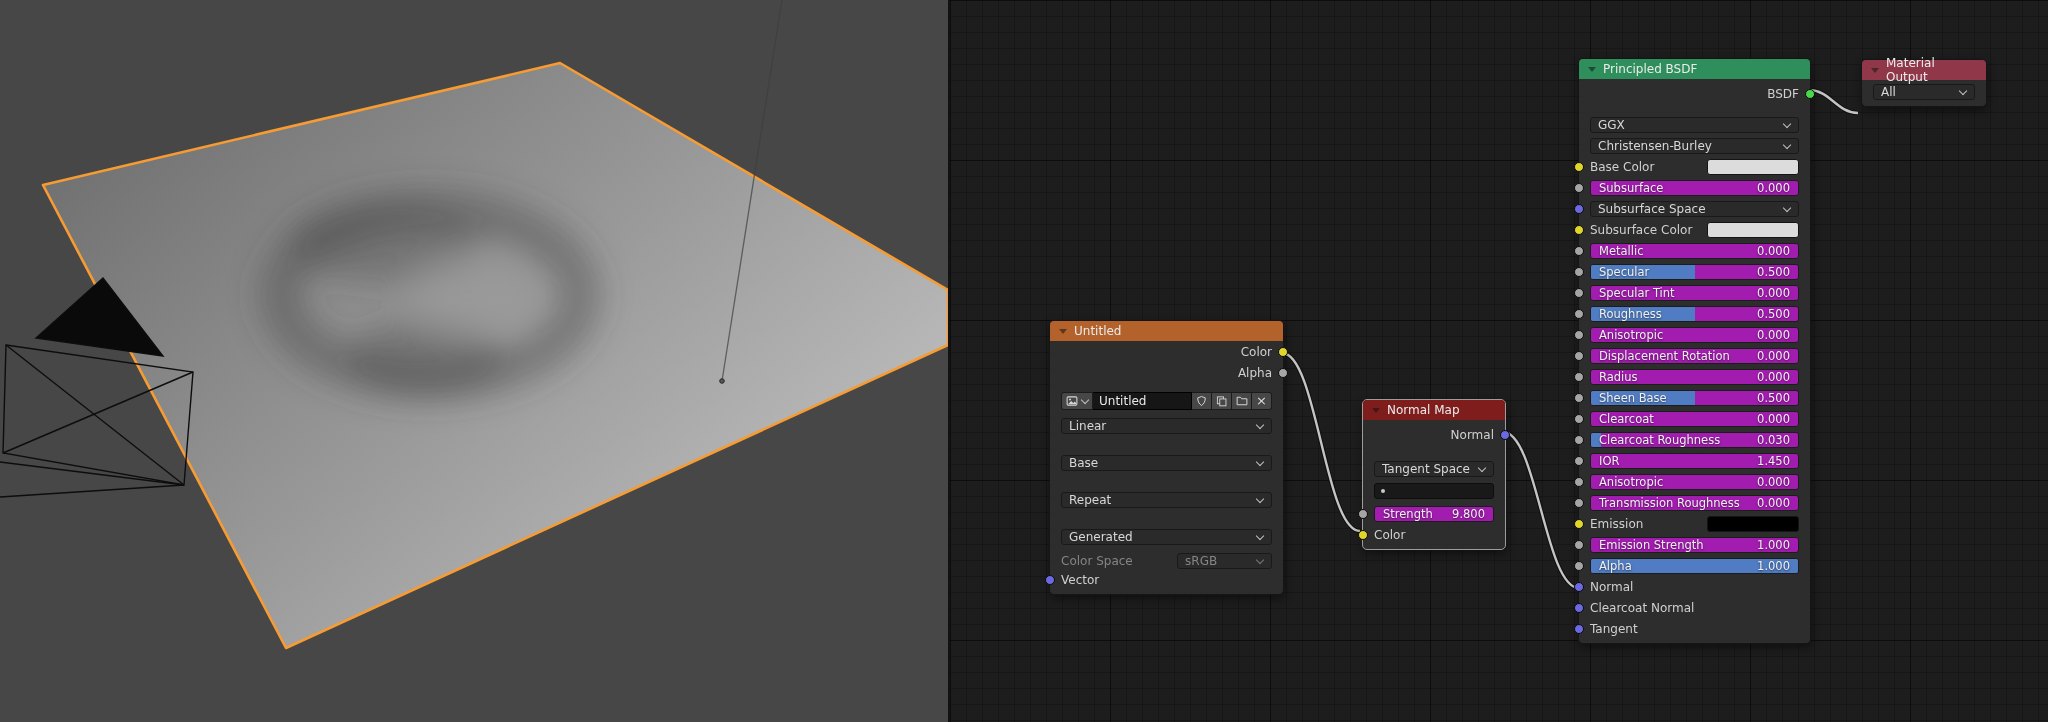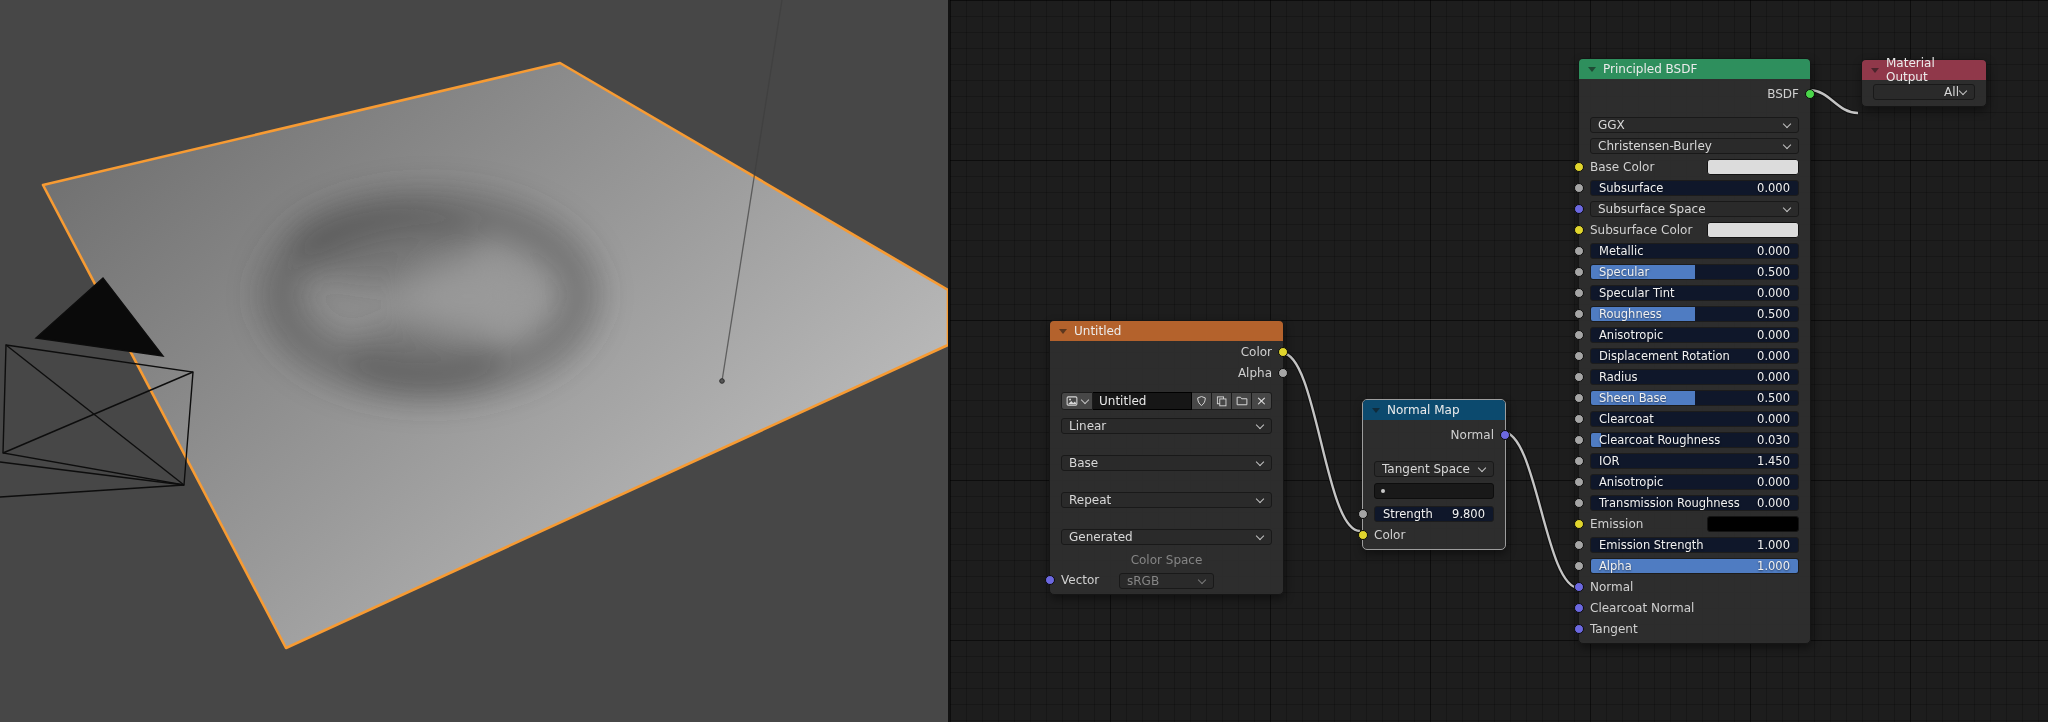--- a/index.html
+++ b/index.html
@@ -39,39 +39,39 @@
 
   .widget{flex:1;height:16px;border-radius:3px;box-sizing:border-box;}
   .dropdown{display:flex;align-items:center;background:#2a2a2a;border:1px solid #191919;
             padding:0 7px;color:#d8d8d8;min-width:0;}
   .dropdown .lbl{flex:1;white-space:nowrap;overflow:hidden;}
   .chev{width:8px;height:8px;position:relative;flex:none;}
   .chev::after{content:"";position:absolute;left:1px;top:0;width:5px;height:5px;
                border-right:1.4px solid #c2c2c2;border-bottom:1.4px solid #c2c2c2;transform:rotate(45deg);}
   .chev.dim-c::after{border-color:#7a7a7a;}
   .slider{position:relative;display:flex;align-items:center;justify-content:space-between;
-          background:#0f172a;border:1px solid #1c1c1c;overflow:hidden;padding:0 8px;color:#f1f1f1;}
+          background:#a21caf;border:1px solid #1c1c1c;overflow:hidden;padding:0 8px;color:#f1f1f1;}
   .slider .fill{position:absolute;left:0;top:0;bottom:0;background:#4f7cc2;}
   .slider span{position:relative;z-index:1;font-size:11.5px;text-shadow:0 1px 2px rgba(0,0,0,.55);white-space:nowrap;}
   .swatch{width:44%;height:16px;border-radius:3px;border:1px solid #141414;box-sizing:border-box;flex:none;margin-left:auto;}
   .spacer8{height:8px;} .spacer10{height:10px;} .spacer16{height:16px;} .spacer4{height:4px;}
 
   
   .db-row{display:flex;align-items:center;height:19px;margin:0 11px;}
   .db-btn{height:18px;background:#474747;border:1px solid #1b1b1b;border-left:none;
           display:flex;align-items:center;justify-content:center;color:#dcdcdc;box-sizing:border-box;}
   .db-browse{width:32px;border-left:1px solid #1b1b1b;border-radius:3px 0 0 3px;gap:3px;}
   .db-name{flex:1;background:#161616;border:1px solid #000;border-left:none;height:18px;
            display:flex;align-items:center;padding:0 6px;color:#e8e8e8;box-sizing:border-box;}
   .db-sq{width:20px;} .db-last{border-radius:0 3px 3px 0;}
   .dd-col{display:flex;flex-direction:column;gap:21px;margin:0 11px;}
   .uv-field{height:16px;margin:0 11px;background:#191919;border:1px solid #0d0d0d;border-radius:3px;
             display:flex;align-items:center;padding:0 6px;box-sizing:border-box;}
   .uv-dot{width:4px;height:4px;border-radius:50%;background:#e6e6e6;opacity:.85;}
-  .cs-row{display:flex;align-items:center;height:16px;margin:0 11px;gap:6px;flex-direction:column;}
+  .cs-row{display:flex;align-items:center;height:16px;margin:0 11px;gap:6px;}
   .cs-row .dropdown{flex:none;width:45%;height:16px;}
   .icon-svg{display:block;}
 </style>
 </head>
 <body>
 
 <div id="stage">
 
   <div id="viewport">
     <svg width="948" height="722" viewBox="0 0 948 722">
@@ -209,21 +209,21 @@
     <div id="image-inputs">
         <div class="row">
           <span class="socket in" style="background: rgb(108, 104, 224);"></span>
           <span class="row-label">Vector</span>
         </div>
       </div>
     <div class="spacer4"></div>
   </div>
 
   <div class="node active" id="node-normalmap" style="left:1362px;top:399px;width:142px;">
-    <div class="node-header" id="normalmap-header" style="background: #0c4a6e;">
+    <div class="node-header" id="normalmap-header" style="background: #7f1d1d;">
       <span class="tri"></span>
       <span>Normal Map</span>
     </div>
     <div class="spacer4"></div>
     <div class="row out">
       <span class="row-label">Normal</span>
       <span class="socket outp" id="nm-out-socket" style="background: rgb(108, 104, 224);"></span>
     </div>
     <div class="spacer16"></div>
     <div style="margin:0 11px;">
@@ -441,21 +441,21 @@
     <div class="spacer4"></div>
   </div>
 
   <div class="node" id="node-output" style="left:1861px;top:59px;width:124px;">
     <div class="node-header" id="output-header" style="background: rgb(144, 56, 74);">
       <span class="tri"></span>
       <span>Material Output</span>
     </div>
     <div class="spacer4"></div>
     <div style="margin:0 11px;">
-      <div class="dropdown widget" style="height:16px;text-align:right;">
+      <div class="dropdown widget" style="height:16px;">
         <span class="lbl">All</span>
         <span class="chev"></span>
       </div>
     </div>
     <div style="height:2px;"></div>
     <div class="spacer4"></div>
   </div>
 
 </div>
 

